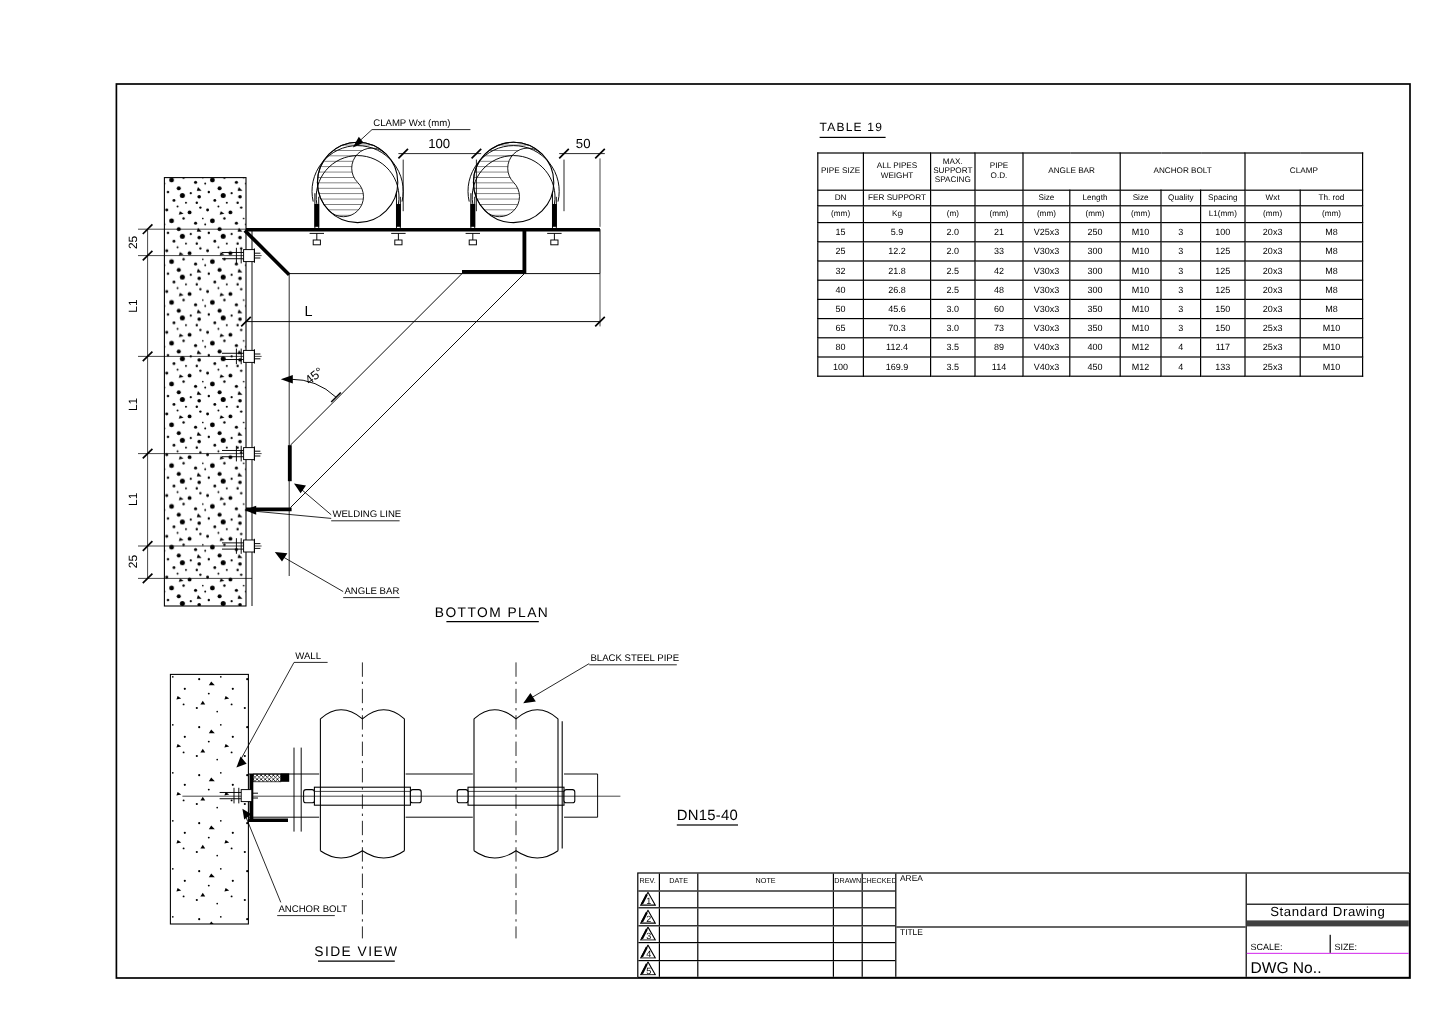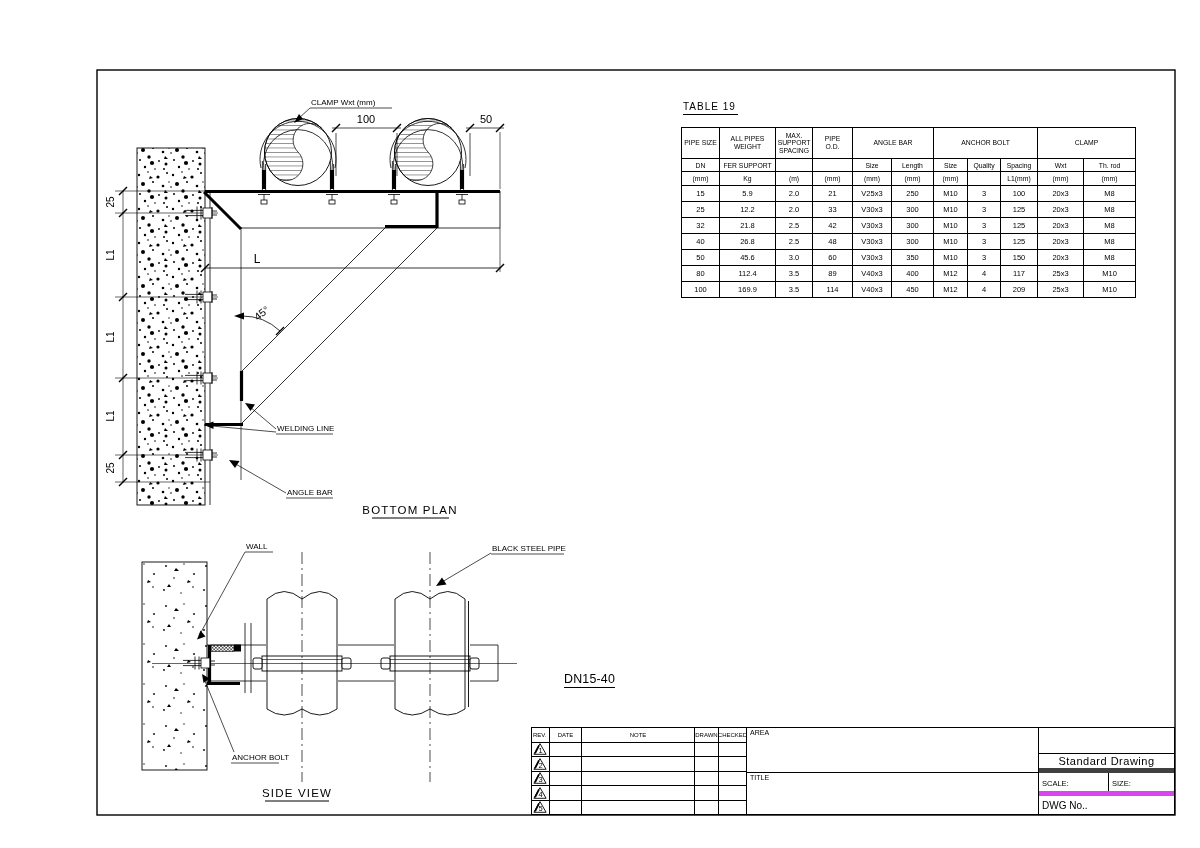--- a/index.html
+++ b/index.html
@@ -43,24 +43,24 @@
   .tb-rc.c2 { flex:1; }
   .tb-rc.c3 { width:24px; }
   .tb-rc.c4 { width:27px; }
   .tb-mid { width:292px; border-right:1px solid #000; display:flex; flex-direction:column; }
   .tb-area { height:45px; border-bottom:1px solid #000; font-size:7px; padding:1px 0 0 3px; }
   .tb-title { flex:1; font-size:7px; padding:1px 0 0 3px; }
   .tb-right { flex:1; display:flex; flex-direction:column; }
   .tb-logo { height:26px; border-bottom:1px solid #000; }
   .tb-std { height:19px; border-bottom:5px solid #404040; display:flex; align-items:center; justify-content:center;
     font-size:11px; letter-spacing:.5px; }
-  .tb-scalerow { height:23px; border-bottom:5px solid #d946ef; display:flex; }
+  .tb-scalerow { height:23px; border-bottom:1px solid #d946ef; display:flex;align-items:flex-end; }
   .tb-scale { width:70px; border-right:1px solid #000; font-size:7.5px; padding:6px 0 0 3px; }
   .tb-size { flex:1; font-size:7.5px; padding:6px 0 0 3px; }
-  .tb-dwg { flex:1; font-size:10px; padding:4px 0 0 3px; }
+  .tb-dwg { flex:1; font-size:13px; padding:4px 0 0 3px; }
 </style>
 </head>
 <body>
 
 <svg class="ov" style="left:0;top:0" width="1200" height="848" viewBox="0 0 1200 848">
   <defs>
     <pattern id="speckA" width="34" height="34" patternUnits="userSpaceOnUse">
       <g fill="#000">
         <circle cx="3" cy="5" r="1.2"></circle>
           <circle cx="12" cy="2" r="0.8"></circle>
@@ -424,20 +424,33 @@
           <td>60</td>
           <td>V30x3</td>
           <td>350</td>
           <td>M10</td>
           <td>3</td>
           <td>150</td>
           <td>20x3</td>
           <td>M8</td>
         </tr>
         <tr>
+          <td>65</td>
+          <td>70.3</td>
+          <td>3.0</td>
+          <td>73</td>
+          <td>V30x3</td>
+          <td>350</td>
+          <td>M10</td>
+          <td>3</td>
+          <td>150</td>
+          <td>25x3</td>
+          <td>M10</td>
+        </tr>
+        <tr>
           <td>80</td>
           <td>112.4</td>
           <td>3.5</td>
           <td>89</td>
           <td>V40x3</td>
           <td>400</td>
           <td>M12</td>
           <td>4</td>
           <td>117</td>
           <td>25x3</td>
@@ -445,21 +458,21 @@
         </tr>
         <tr>
           <td>100</td>
           <td>169.9</td>
           <td>3.5</td>
           <td>114</td>
           <td>V40x3</td>
           <td>450</td>
           <td>M12</td>
           <td>4</td>
-          <td>209</td>
+          <td>133</td>
           <td>25x3</td>
           <td>M10</td>
         </tr>
       </tbody>
     </table>
   </div>
 
 <div class="ov" id="main-title">
   <div class="row2"><span class="tline">DN15-40</span></div>
 </div>

